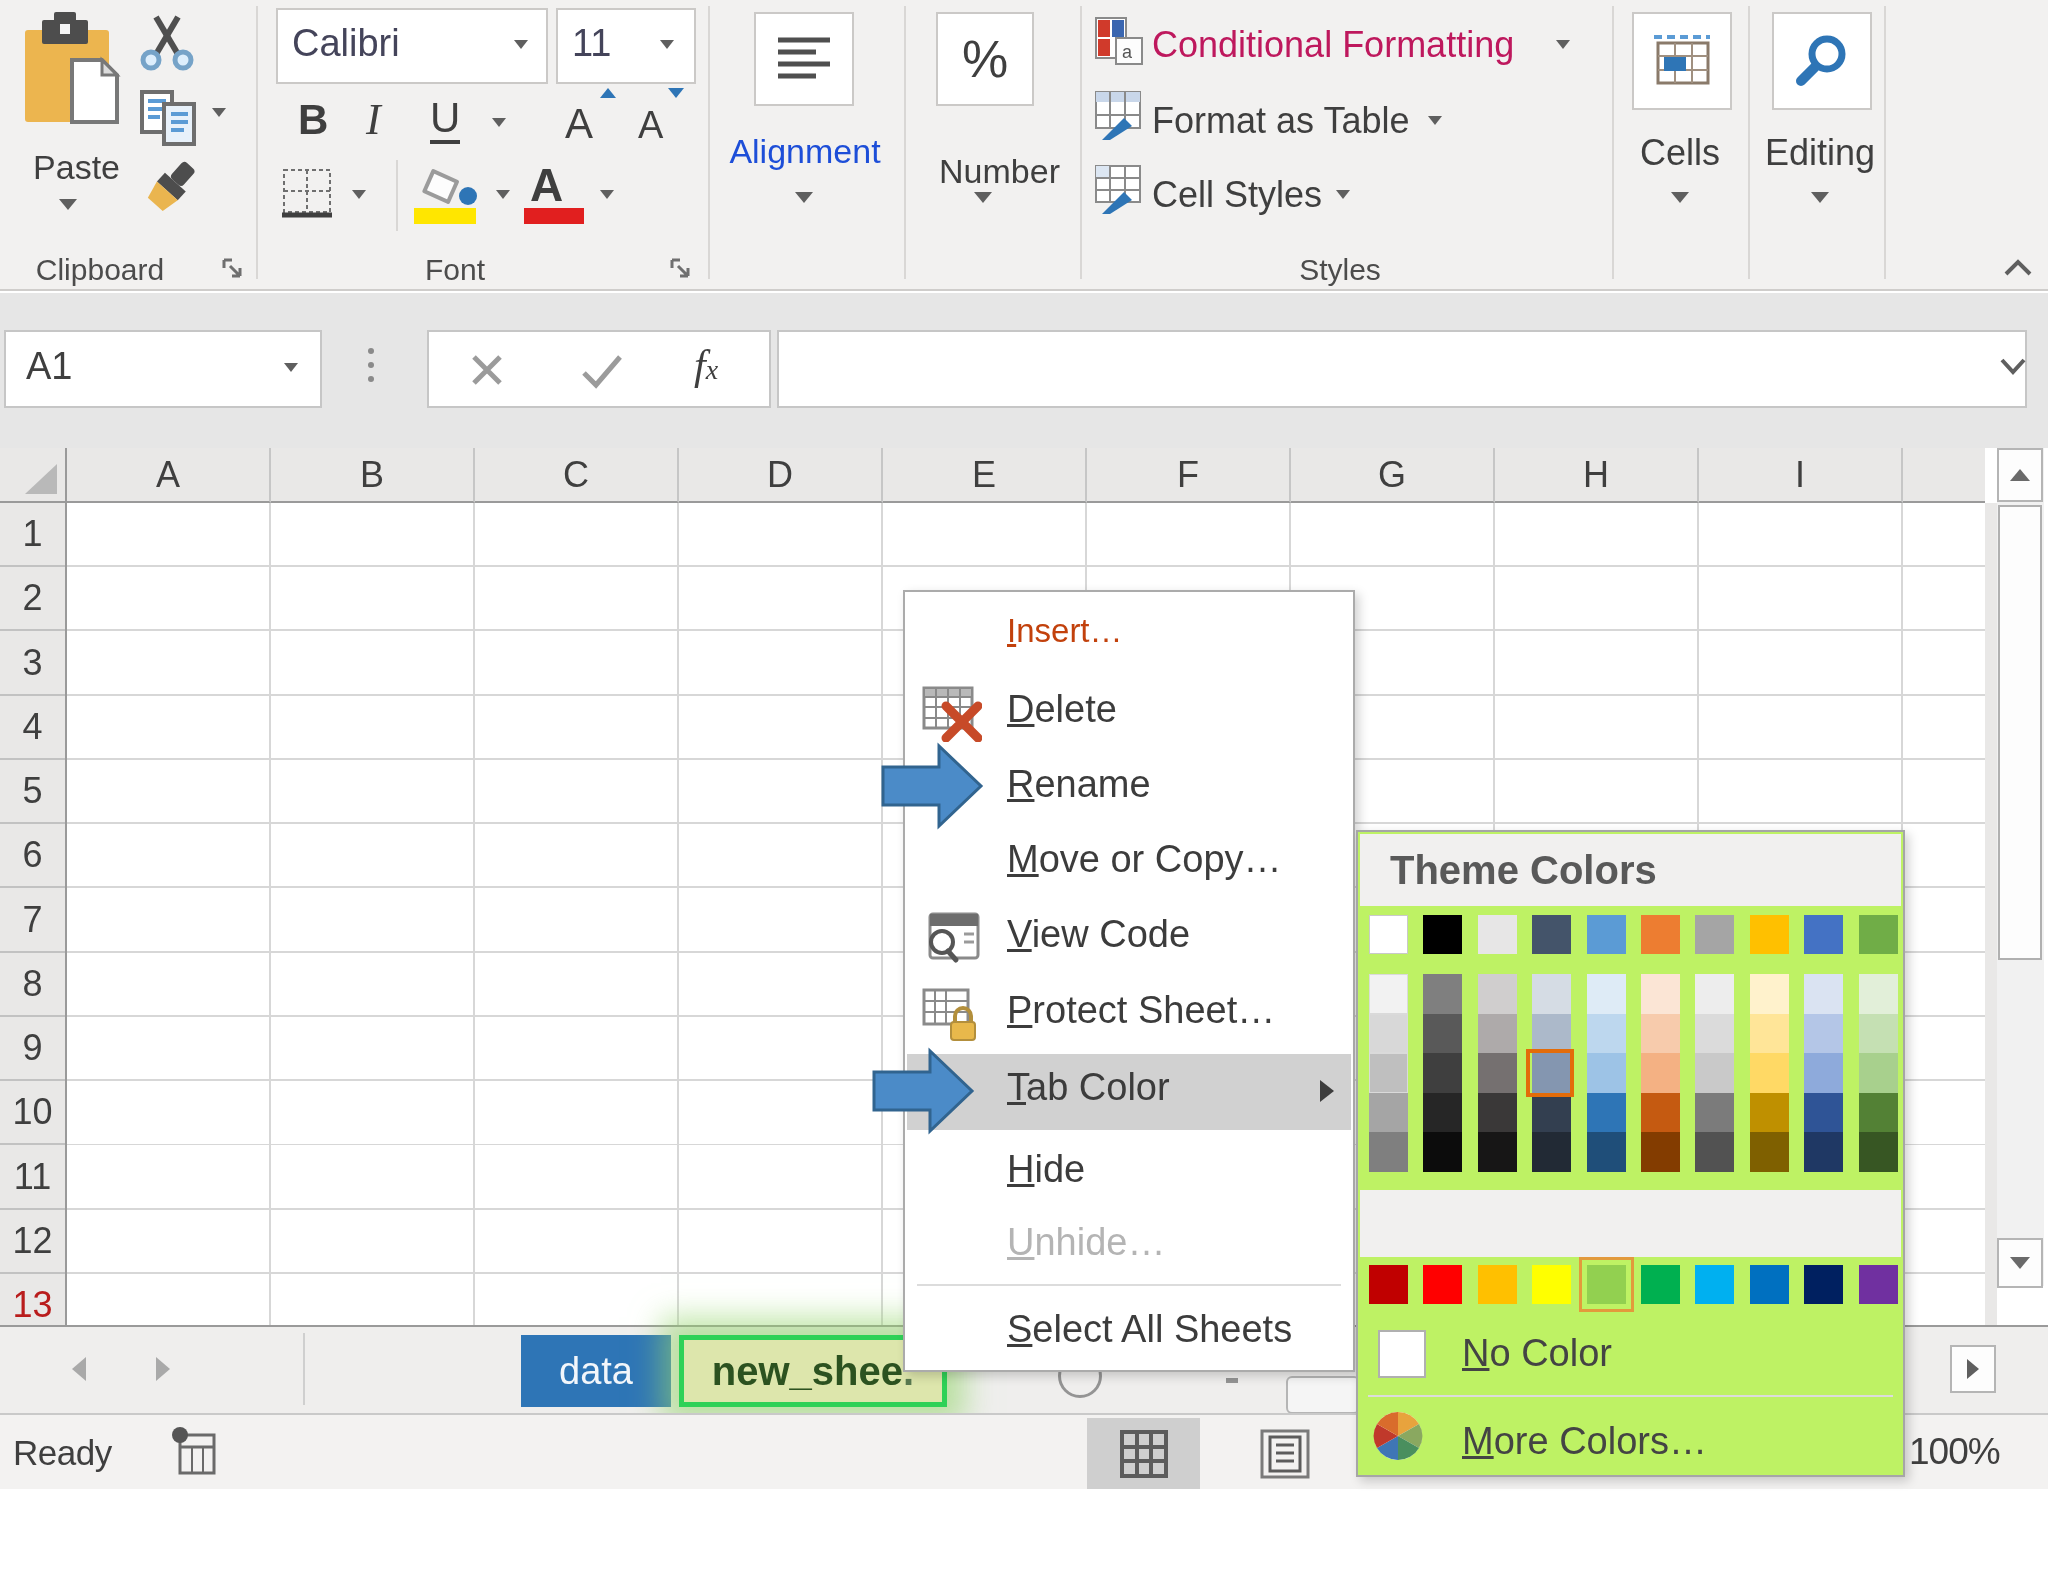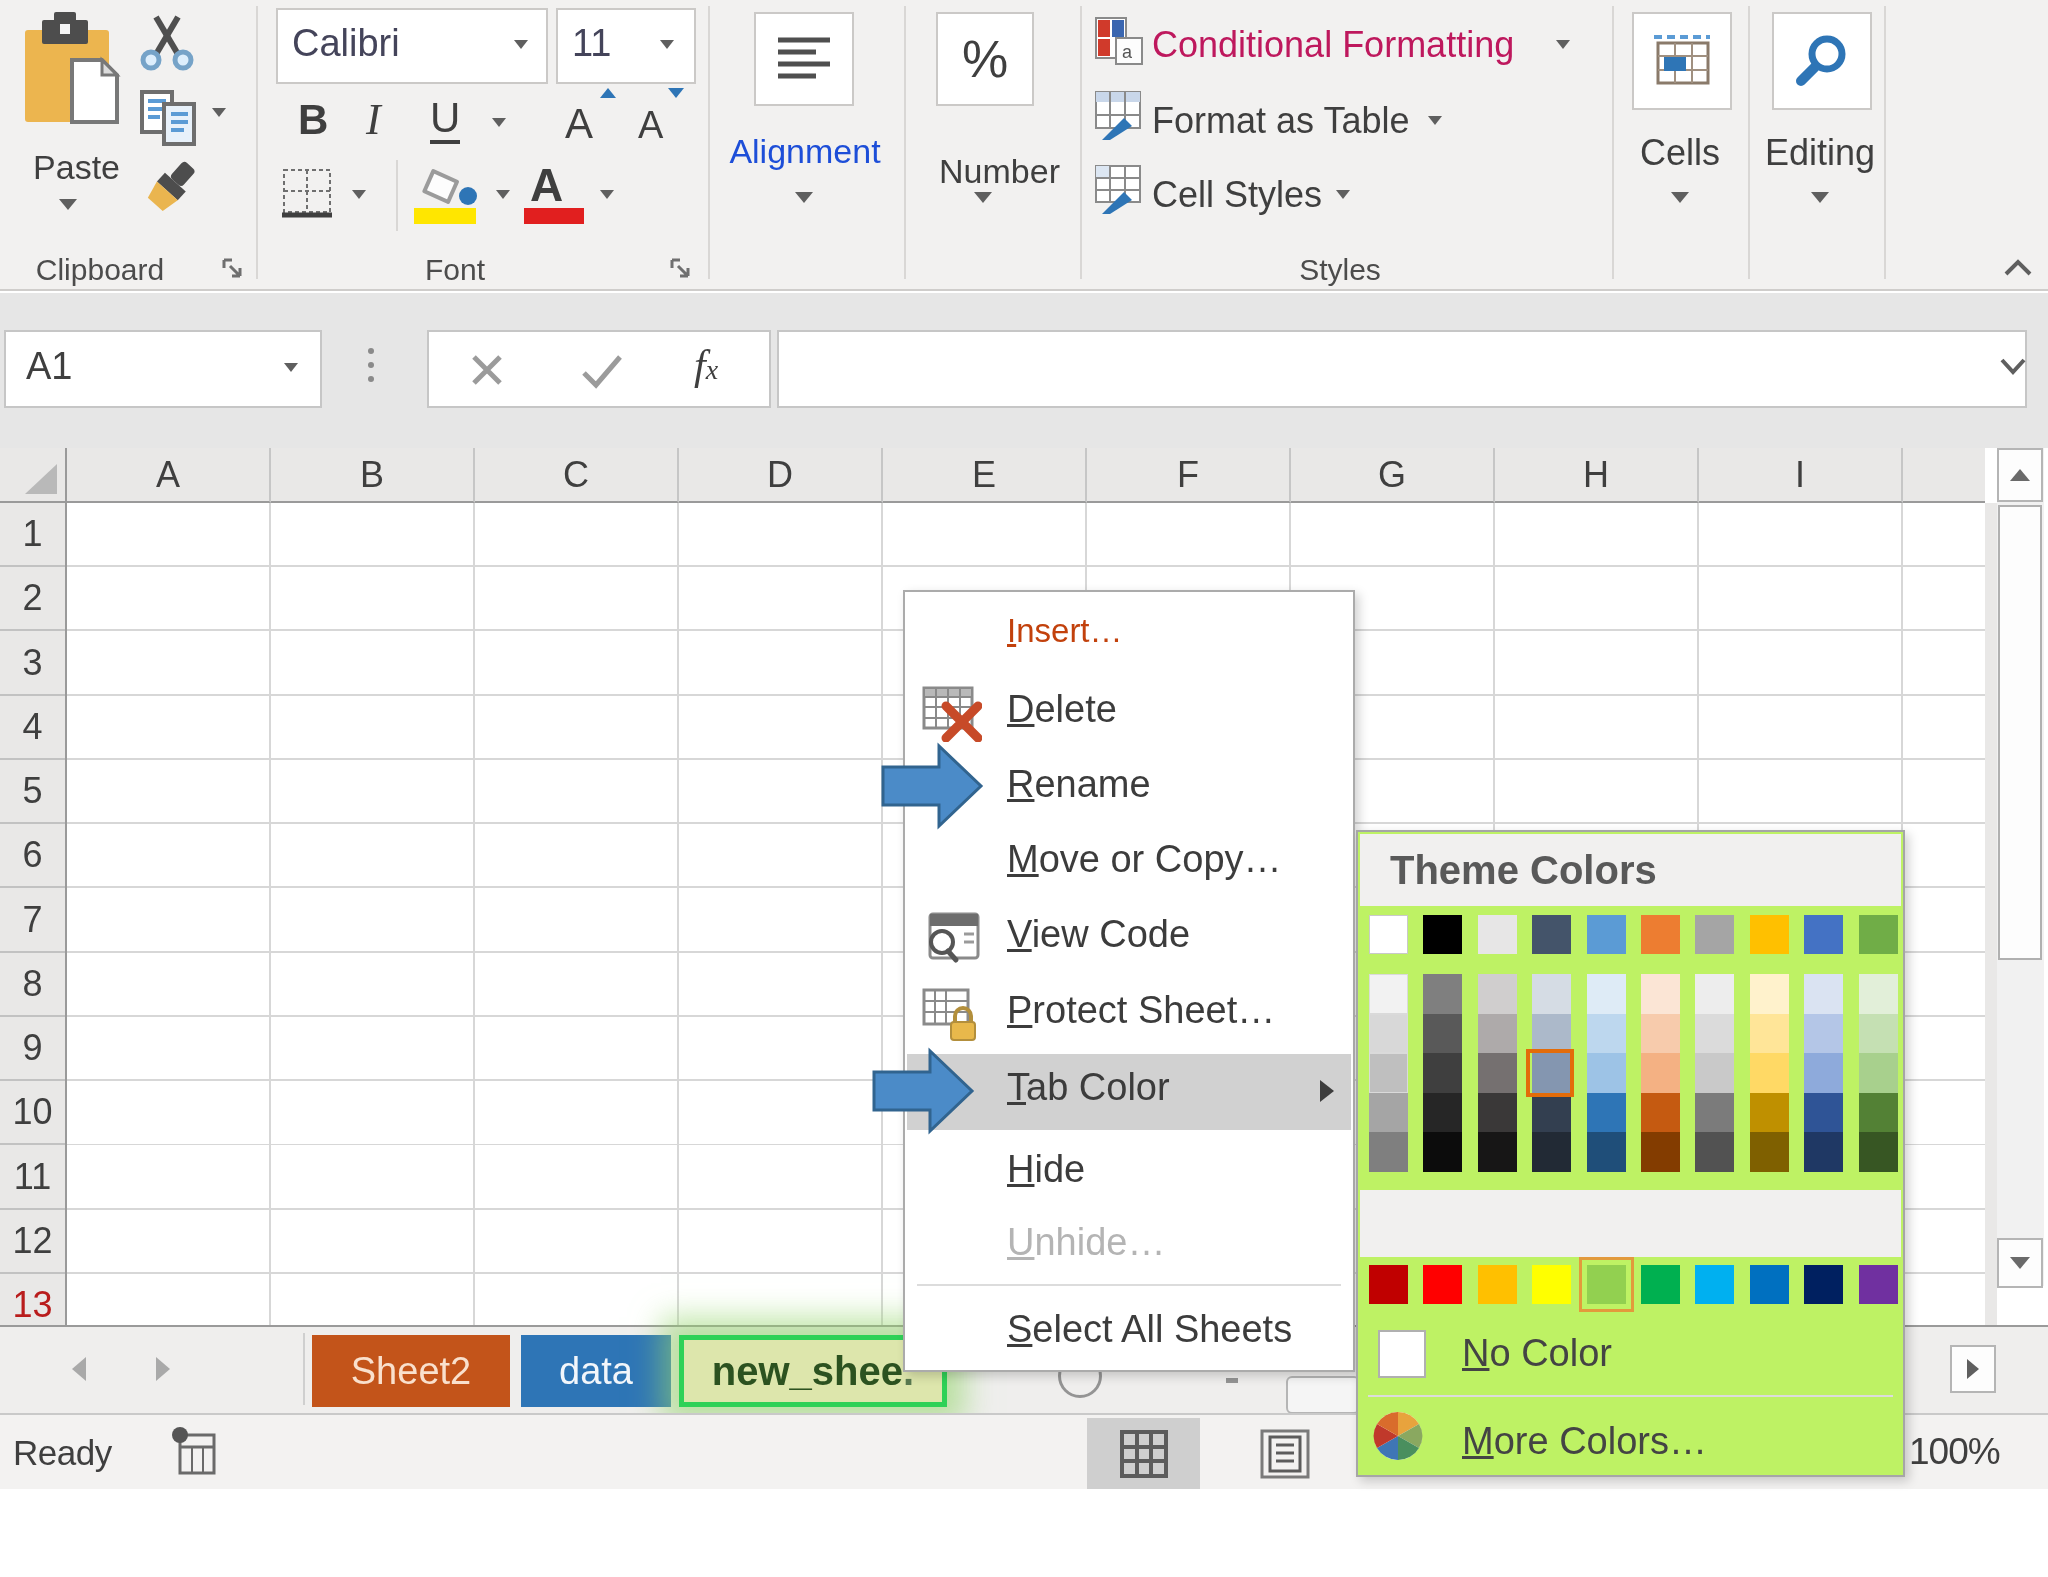--- a/index.html
+++ b/index.html
@@ -249,21 +249,20 @@
 </div>
 
 <div class="ab" id="tabbar" style="left:0;top:1325px;width:2048px;height:88px;background:#efeeed;border-top:2px solid #9a9a9a;box-sizing:border-box;">
   <svg class="ab" style="left:66px;top:28px;" width="24" height="28" viewBox="0 0 24 28">
       <path d="M20 2 L6 14 L20 26 Z" fill="#a9a9a9"></path>
     </svg>
   <svg class="ab" style="left:152px;top:28px;" width="24" height="28" viewBox="0 0 24 28">
       <path d="M4 2 L18 14 L4 26 Z" fill="#a9a9a9"></path>
     </svg>
   <div class="ab" style="left:303px;top:6px;width:2px;height:72px;background:#cfcfcf;"></div>
-  <div class="ab ctr" style="left:312px;top:8px;width:198px;height:72px;background:#c3541a;font-size:38px;color:#f9e0cd;">Sheet2</div>
   <div class="ab ctr" style="left:521px;top:8px;width:150px;height:72px;background:#2e75b6;font-size:38px;color:#f2f6fb;">data</div>
   <div class="ab ctr" style="left:679px;top:8px;width:268px;height:72px;background:#dde6ac;border:5px solid #2fd157;box-sizing:border-box;box-shadow:0 0 28px 18px rgba(150,214,110,0.6);font-size:40px;font-weight:bold;color:#2c5220;">new_shee<span style="color:#5a7a50;">.</span></div>
   <div class="ab" style="left:1058px;top:27px;width:44px;height:44px;border:3px solid #949494;border-radius:50%;box-sizing:border-box;"></div>
   <div class="ab" style="left:1226px;top:51px;width:12px;height:5px;background:#949494;"></div>
   <div class="ab" style="left:1286px;top:49px;width:74px;height:38px;border:2px solid #b5b5b5;border-radius:6px;box-sizing:border-box;background:#f5f5f5;"></div>
   <div class="ab ctr" style="left:1950px;top:18px;width:46px;height:48px;background:#fdfdfd;border:2px solid #b5b5b5;box-sizing:border-box;">
       <svg width="18" height="24" viewBox="0 0 18 24">
         <path d="M3 2 L15 12 L3 22 Z" fill="#5f5f5f"></path>
       </svg>
     </div>

